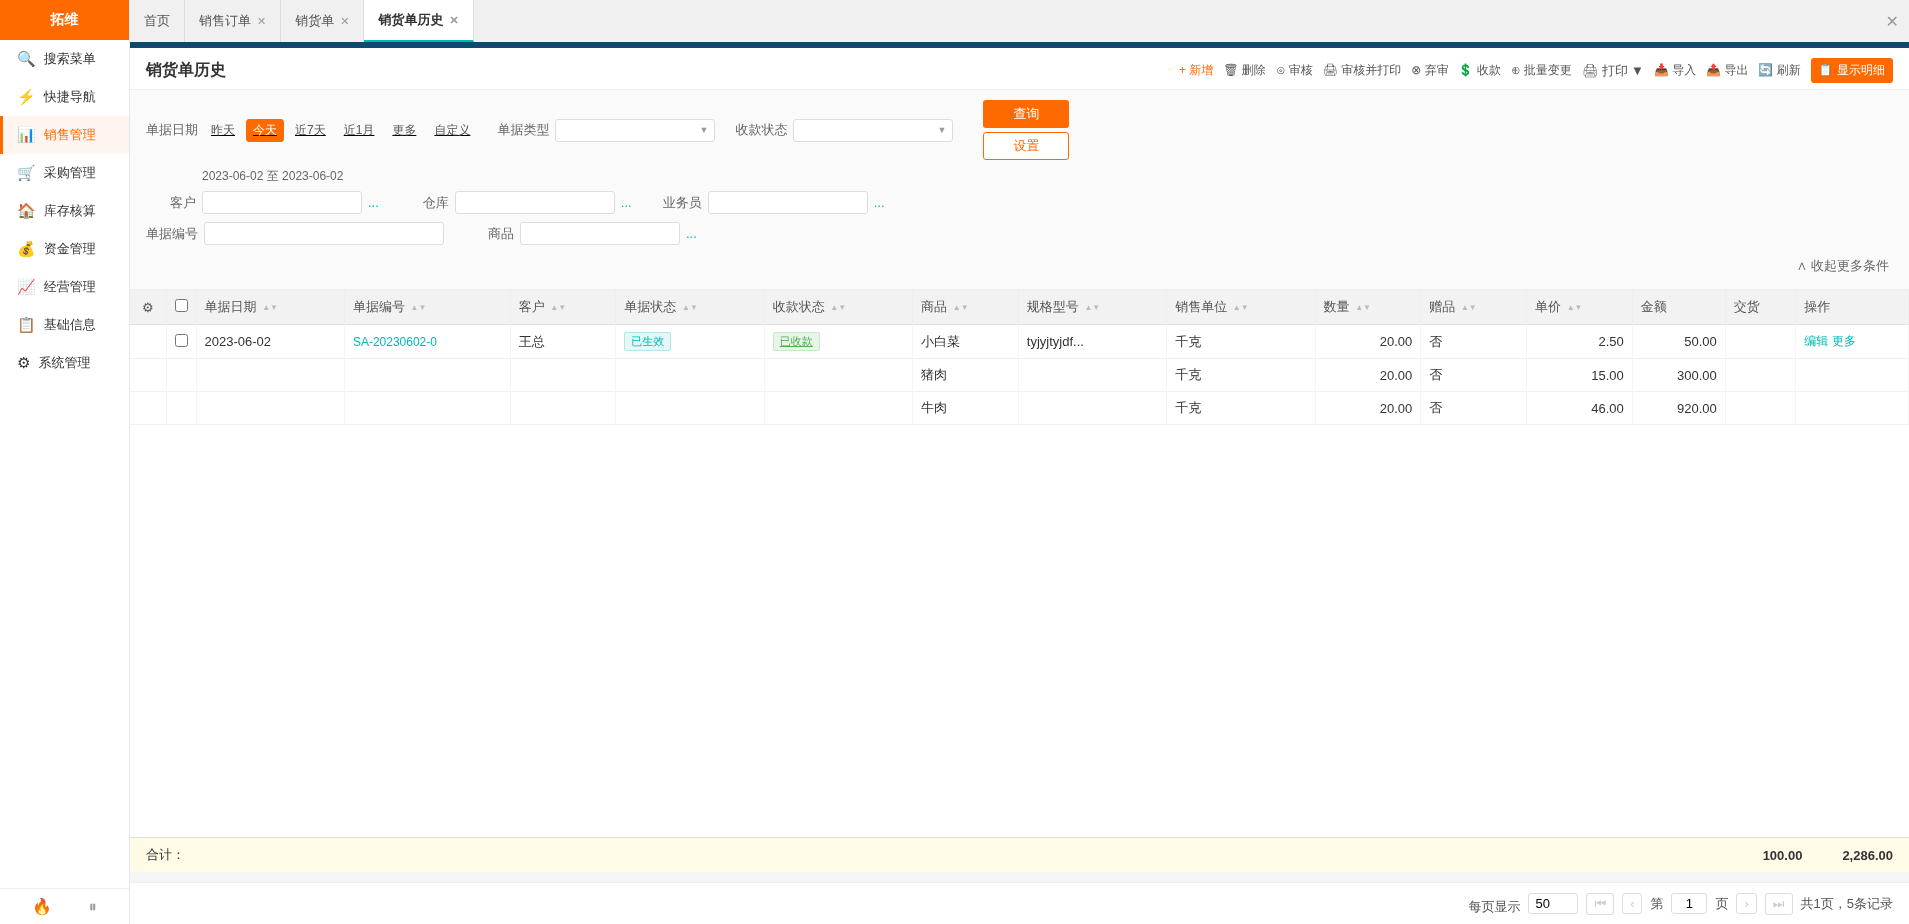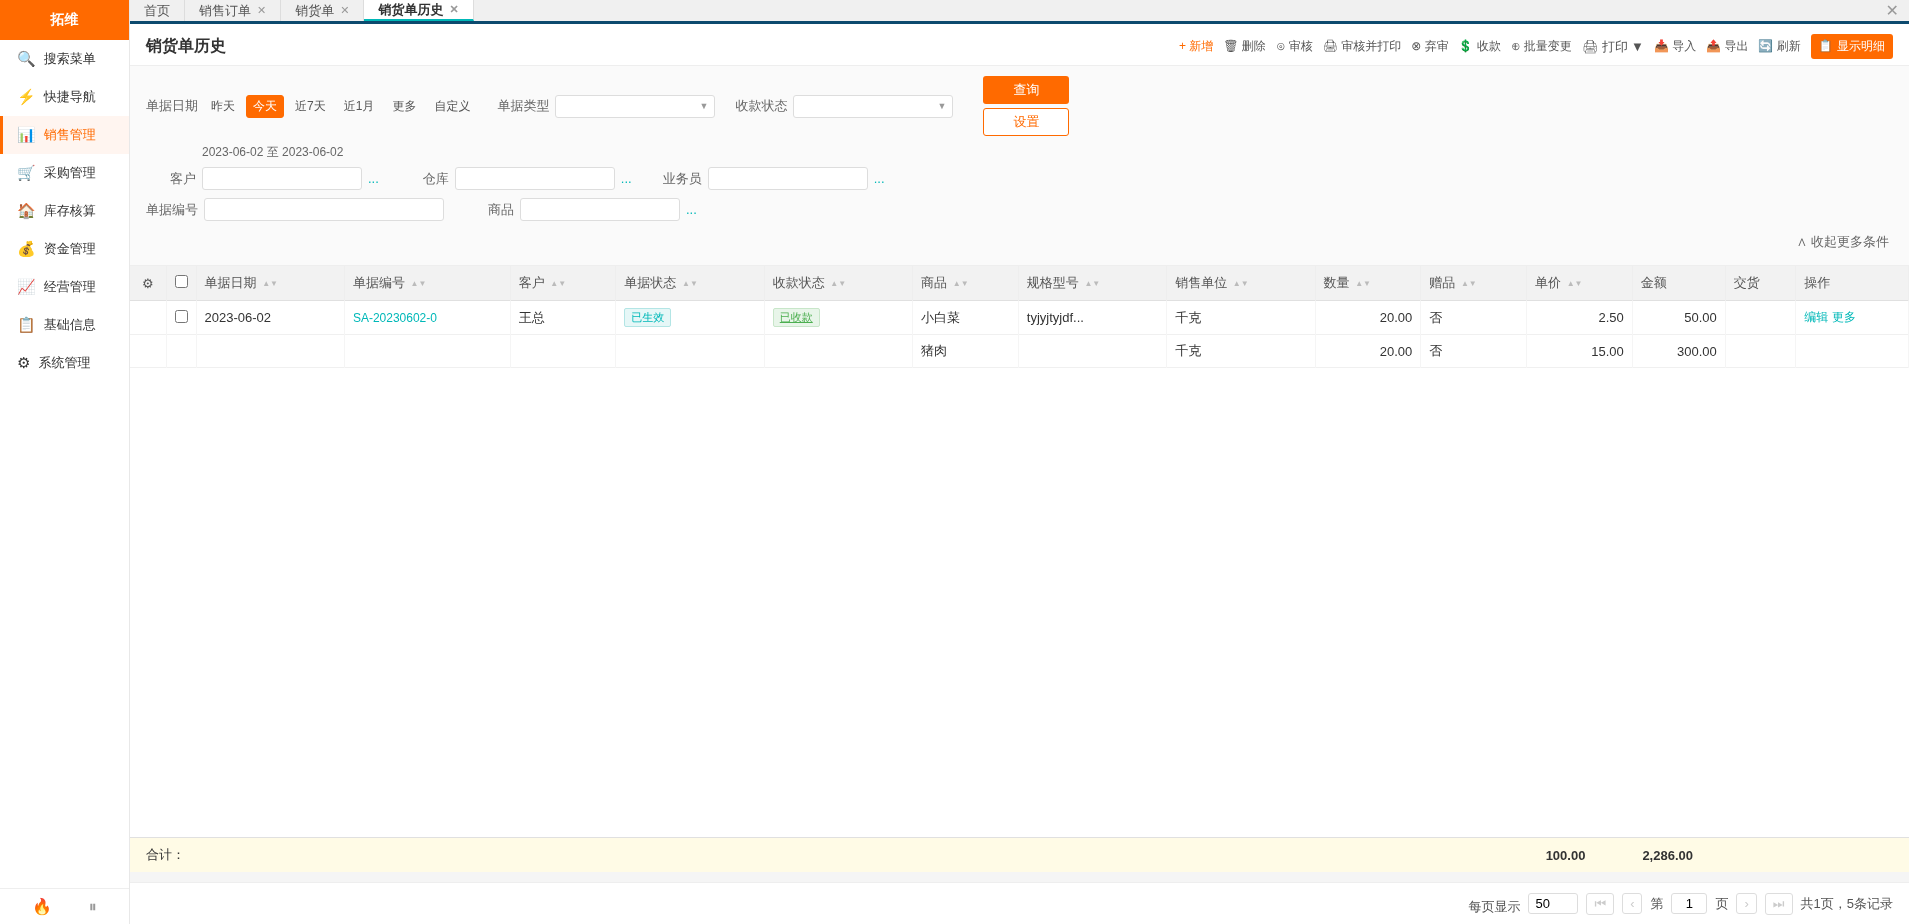--- a/index.html
+++ b/index.html
@@ -53,22 +53,22 @@
       display: flex;
       flex-direction: column;
       overflow: hidden;
     }
 
     
     .tab-bar {
       display: flex;
       align-items: center;
       background: #f0f0f0;
-      border-bottom: 3px solid #0c4a6e;
-      height: 24px;
+      border-bottom: 6px solid #0c4a6e;
+      height: 48px;
       flex-shrink: 0;
     }
     .tab {
       display: flex;
       align-items: center;
       padding: 0 14px;
       height: 100%;
       cursor: pointer;
       border-right: 1px solid #ddd;
       color: #555;
@@ -198,20 +198,21 @@
       top: 50%;
       transform: translateY(-50%);
       font-size: 9px;
       color: #999;
       pointer-events: none;
     }
     .date-range-btns {
       display: flex;
       gap: 4px;
       align-items: center;
+      text-decoration: underline;
     }
     .date-btn {
       padding: 2px 6px;
       border-radius: 3px;
       cursor: pointer;
       color: #555;
       font-size: 12px;
       border: 1px solid transparent;
     }
     .date-btn.active {
@@ -334,21 +335,21 @@
     
     .table-footer {
       background: #fffbe6;
       border-top: 1px solid #e0e0e0;
       padding: 8px 16px;
       display: flex;
       align-items: center;
       flex-shrink: 0;
     }
     .total-label { color: #333; font-size: 13px; margin-right: 20px; }
-    .total-values { display: flex; gap: 57px; margin-left: auto; margin-right: 200px; }
+    .total-values { display: flex; gap: 40px; margin-left: auto; }
     .total-value { color: #333; font-weight: bold; }
 
     
     .pagination {
       display: flex;
       align-items: center;
       justify-content: flex-end;
       padding: 8px 16px;
       border-top: 1px solid #eee;
       gap: 8px;
@@ -648,20 +649,38 @@
               <td>猪肉</td>
               <td></td>
               <td>千克</td>
               <td style="text-align:right;">20.00</td>
               <td>否</td>
               <td style="text-align:right;">15.00</td>
               <td style="text-align:right;">300.00</td>
               <td></td>
               <td></td>
             </tr>
+            <tr>
+              <td class="gear-icon-cell"></td>
+              <td class="checkbox-cell"></td>
+              <td></td>
+              <td></td>
+              <td></td>
+              <td></td>
+              <td></td>
+              <td>牛肉</td>
+              <td></td>
+              <td>千克</td>
+              <td style="text-align:right;">20.00</td>
+              <td>否</td>
+              <td style="text-align:right;">46.00</td>
+              <td style="text-align:right;">920.00</td>
+              <td></td>
+              <td></td>
+            </tr>
           </tbody>
       </table>
     </div>
 
     <div class="table-footer">
       <span class="total-label">合计：</span>
       <div class="total-values">
         <span class="total-value">100.00</span>
         <span class="total-value">2,286.00</span>
       </div>

